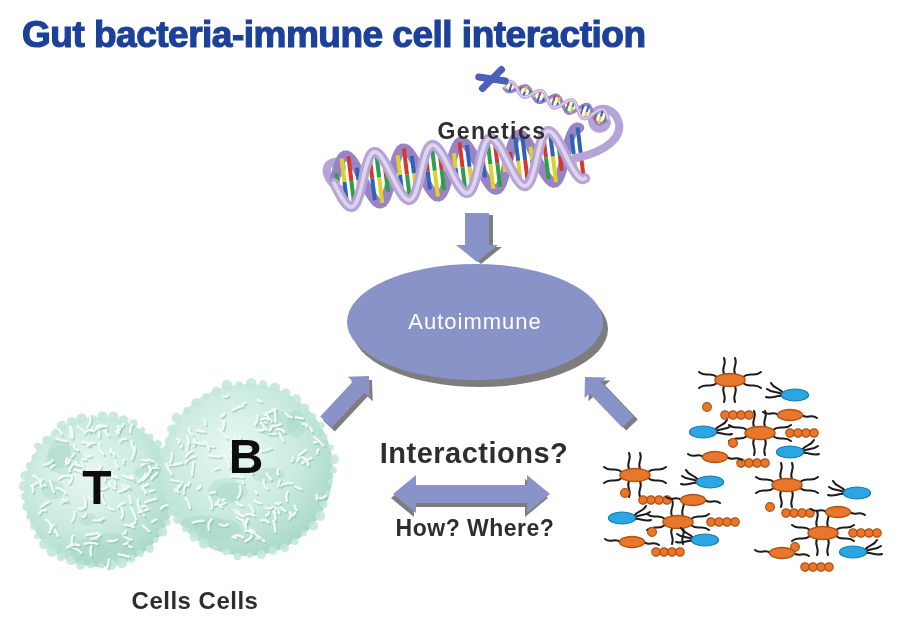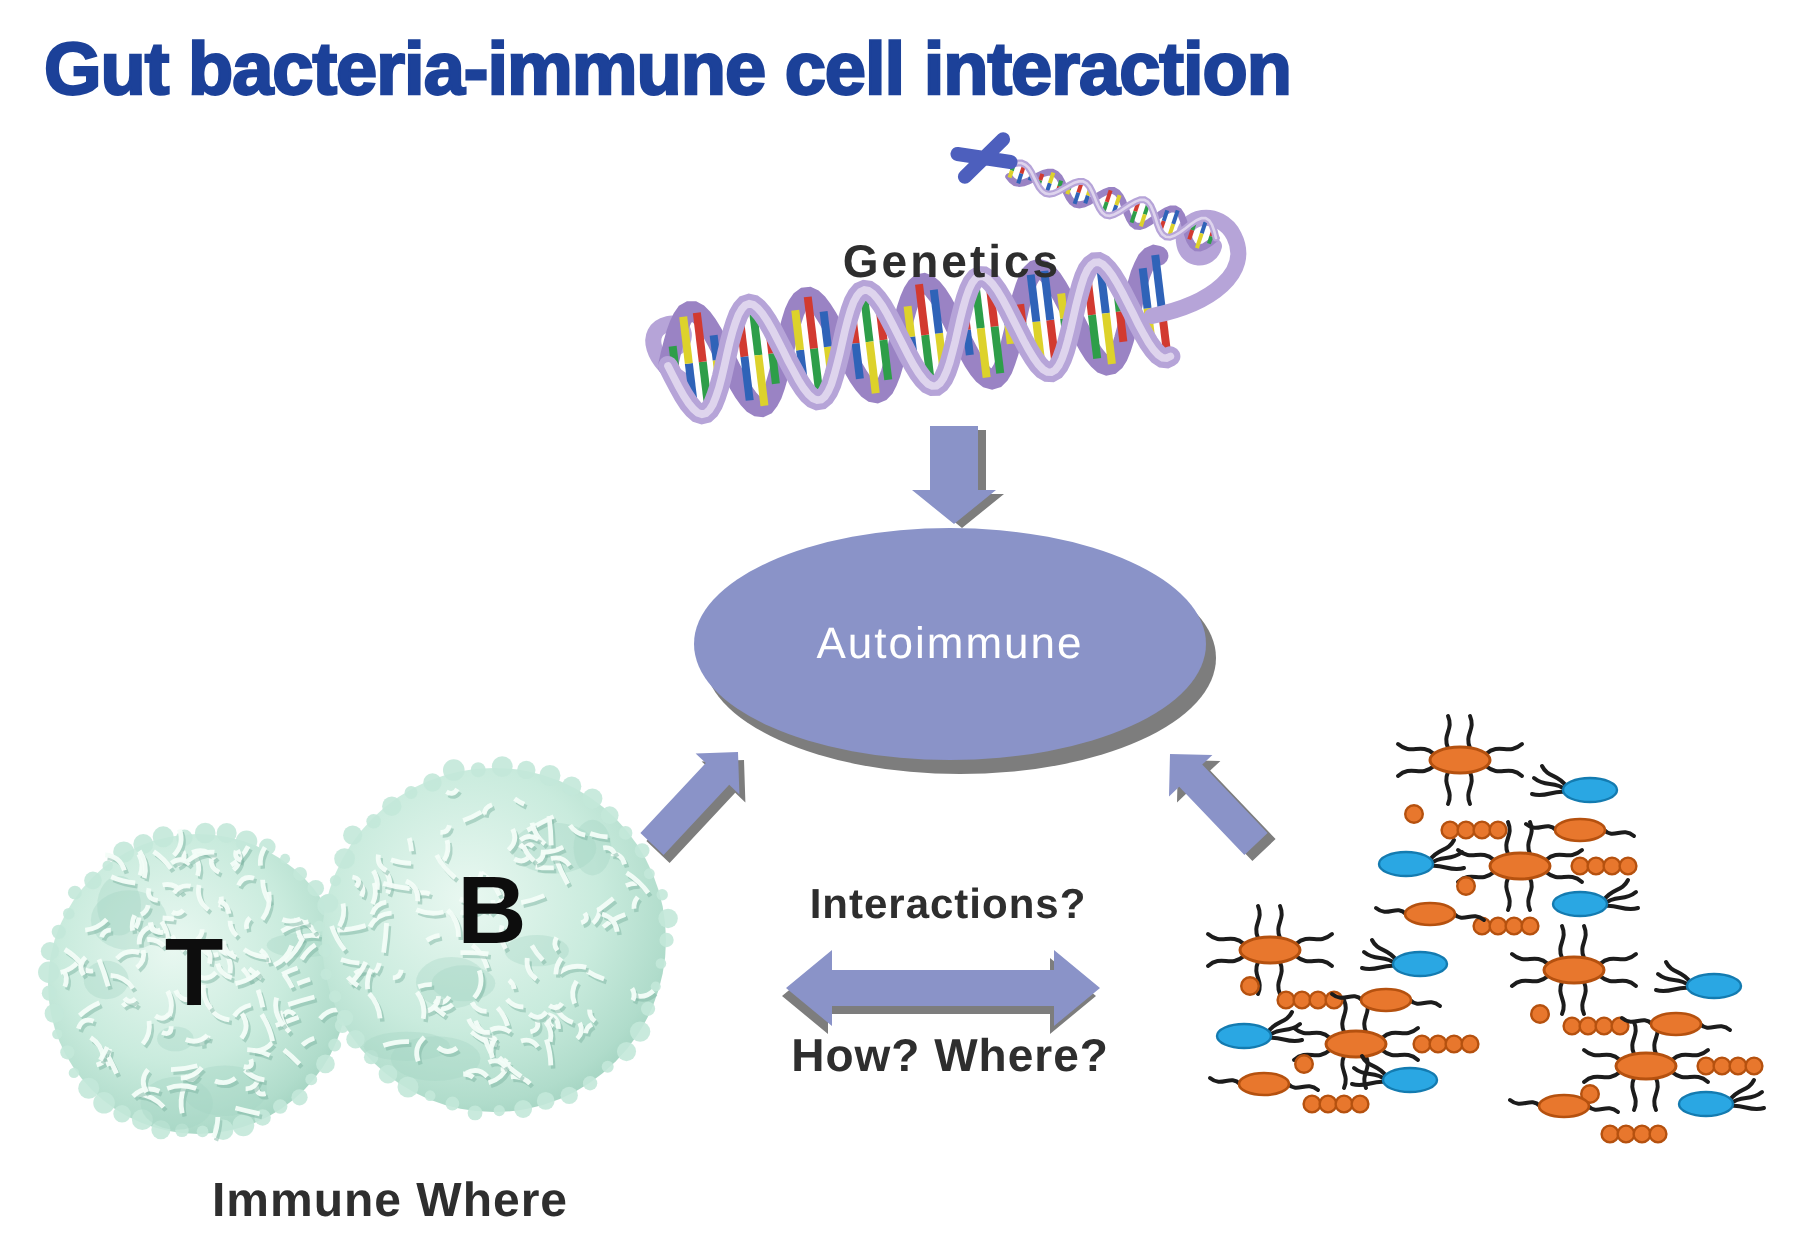--- a/index.html
+++ b/index.html
@@ -7,26 +7,26 @@
     position:relative;width:900px;height:623px;background:#ffffff;
     font-family:"Liberation Sans",sans-serif;overflow:hidden;border-radius:23px;
   }
   .stage svg{position:absolute;left:0;top:0;}
   .txt{position:absolute;transform:translate(-50%,-50%);white-space:nowrap;}
   .page-title{
     position:absolute;left:22px;top:14px;font-size:37px;font-weight:700;
     letter-spacing:-0.5px;color:var(--title-blue);-webkit-text-stroke:1.2px var(--title-blue);
   }
   .lbl{font-weight:700;color:var(--label-dark);}
-  .genetics{left:476px;top:131px;font-size:23px;letter-spacing:1.5px;}
+  .genetics{left:492px;top:131px;font-size:23px;letter-spacing:1.5px;}
   .disease-txt{
     left:475px;top:322px;font-size:22px;font-weight:400;color:#ffffff;
     letter-spacing:1px;text-align:left;line-height:1.45;
   }
-  .interactions{left:474px;top:453px;font-size:21px;letter-spacing:0.5px;}
+  .interactions{left:474px;top:453px;font-size:29px;letter-spacing:0.5px;}
   .how-where{left:475px;top:528px;font-size:23px;letter-spacing:0.5px;}
   .cell-letter{font-size:48px;font-weight:700;color:#0d0d0d;}
   .t-letter{left:97px;top:487px;}
   .b-letter{left:246px;top:456px;}
   .immune-label{left:195px;top:601px;font-size:24px;letter-spacing:0.5px;}
   .microbiome-label{left:743px;top:601px;font-size:24px;letter-spacing:0.5px;}
 </style>
 </head>
 <body>
 
@@ -1003,14 +1003,14 @@
   <div class="txt disease-txt">
     <div>Autoimmune</div>
   </div>
 
   <div class="txt cell-letter t-letter">T</div>
   <div class="txt cell-letter b-letter">B</div>
 
   <div class="txt lbl interactions">Interactions?</div>
   <div class="txt lbl how-where">How? Where?</div>
 
-  <div class="txt lbl immune-label">Immune Where</div>
+  <div class="txt lbl immune-label">Cells Cells</div>
 </div>
 
 </body></html>

